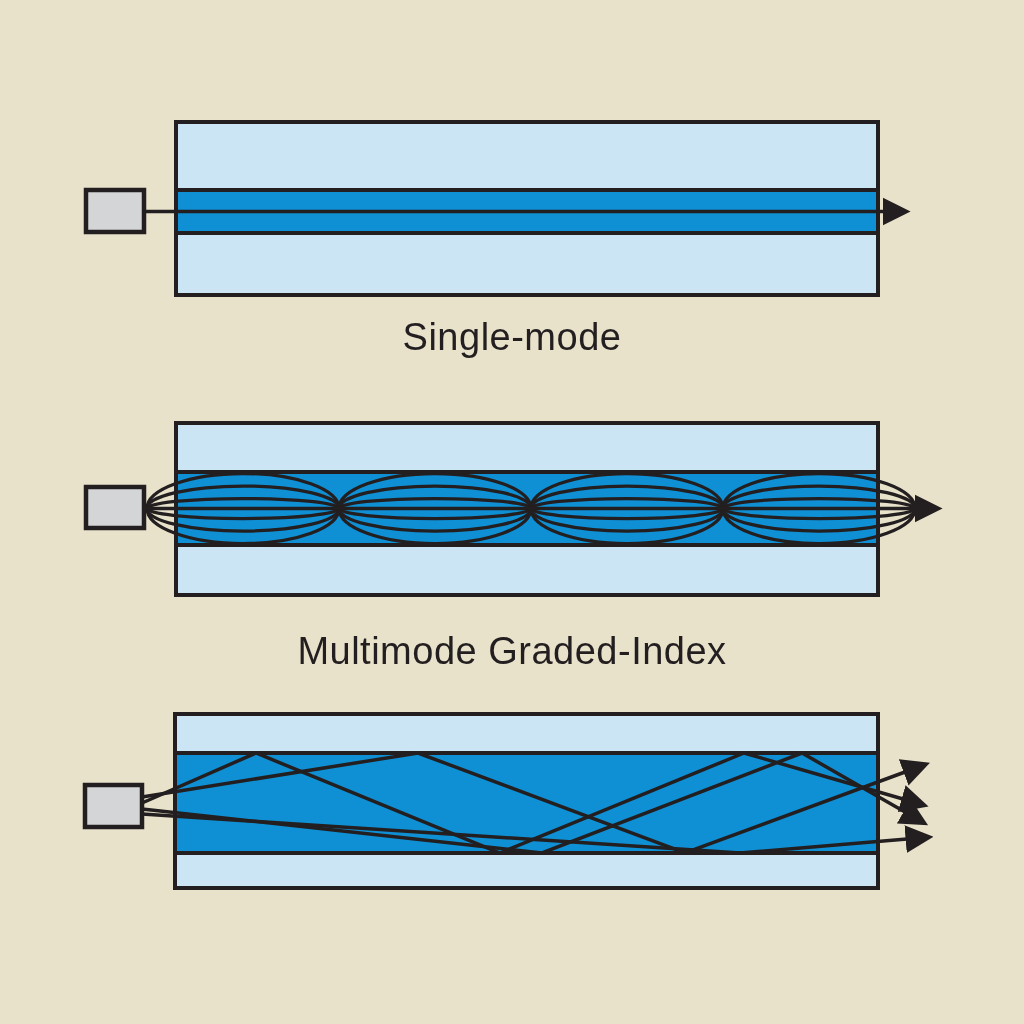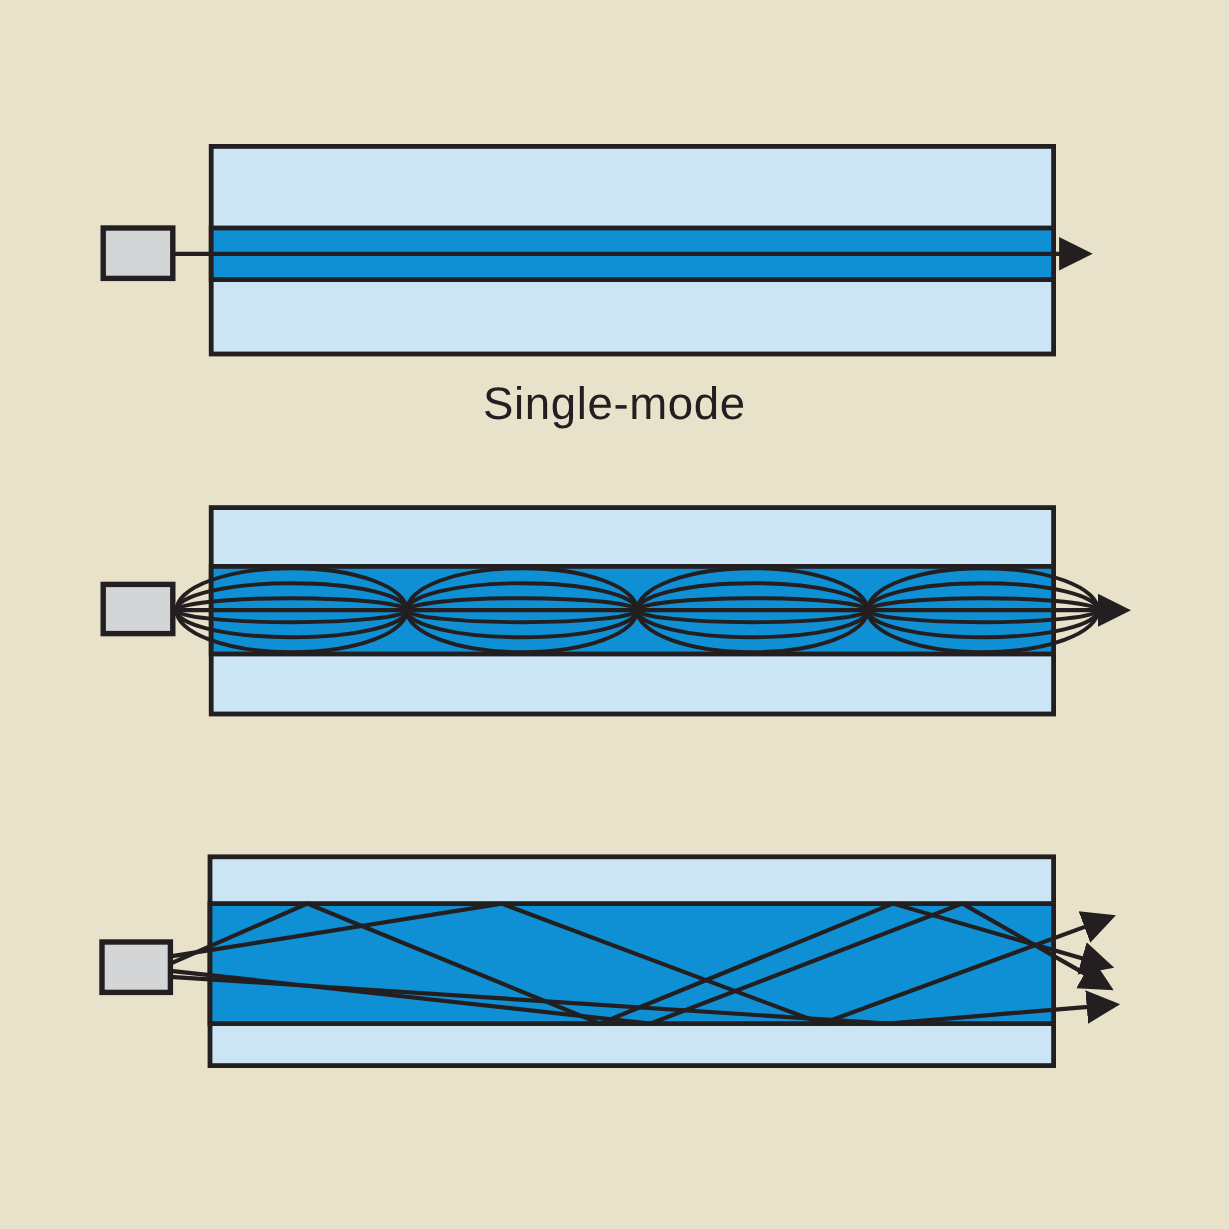--- a/index.html
+++ b/index.html
@@ -115,15 +115,16 @@
       <polyline class="ray" points="142,803 256,753 500,853 744,753 903,799" marker-end="url(#arrow)"></polyline>
       <polyline class="ray" points="142,809 542,853 802,753 905,812" marker-end="url(#arrow)"></polyline>
       <polyline class="ray" points="142,814 740,853 907,839" marker-end="url(#arrow)"></polyline>
 
       <rect class="src" x="85" y="785" width="57" height="42"></rect>
     </g>
   </svg>
 
   <div class="caption caption-1">Single-mode</div>
 
+  <div class="caption caption-2">Multimode Graded-Index</div>
 
 
 </div>
 
 </body></html>

